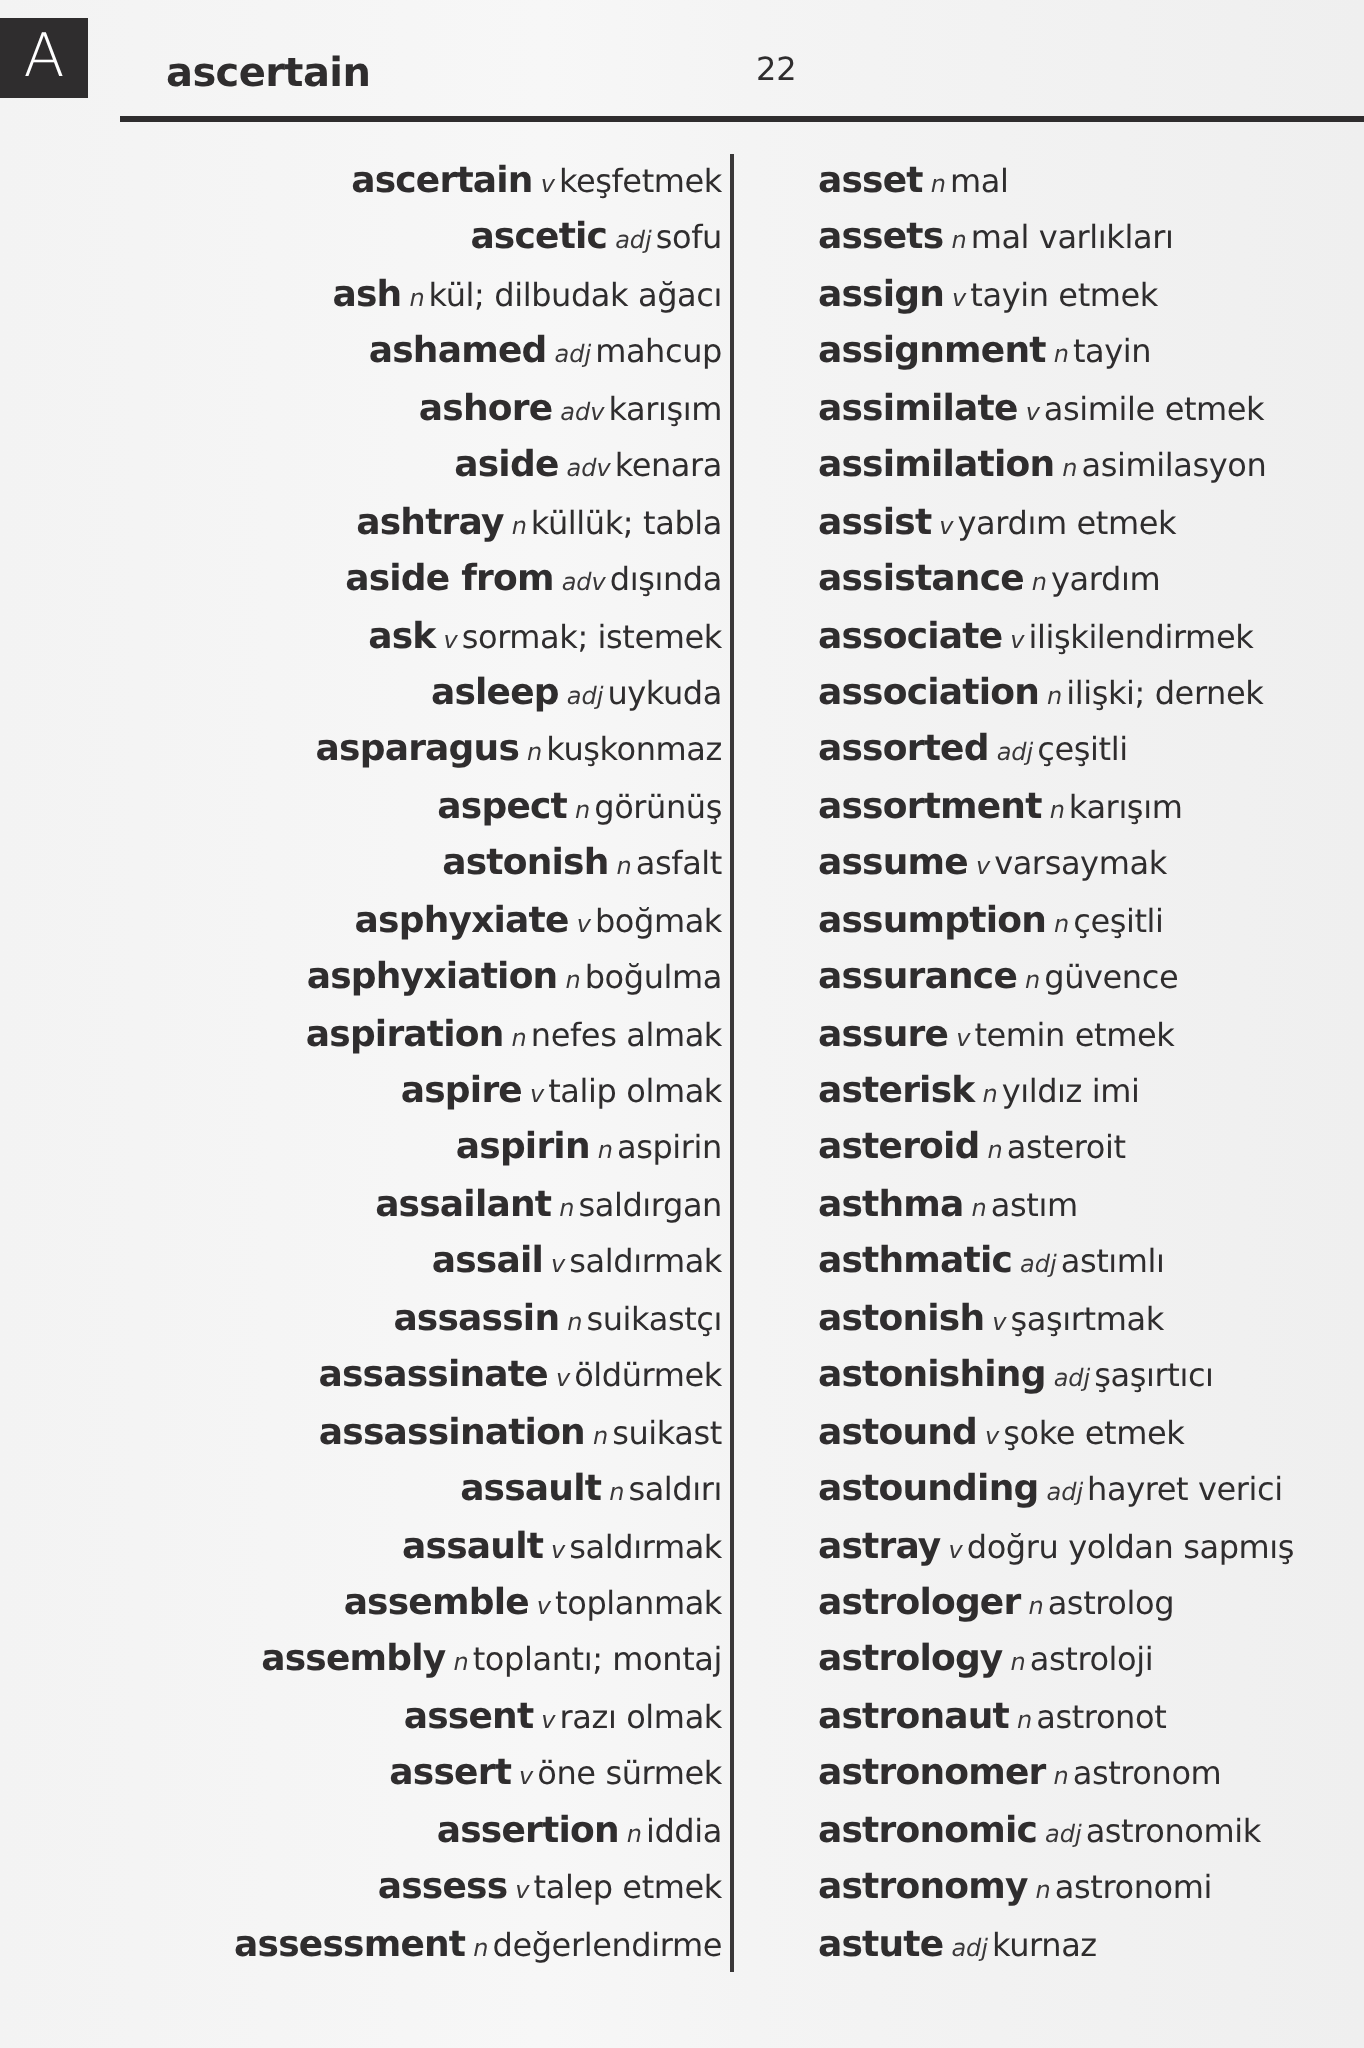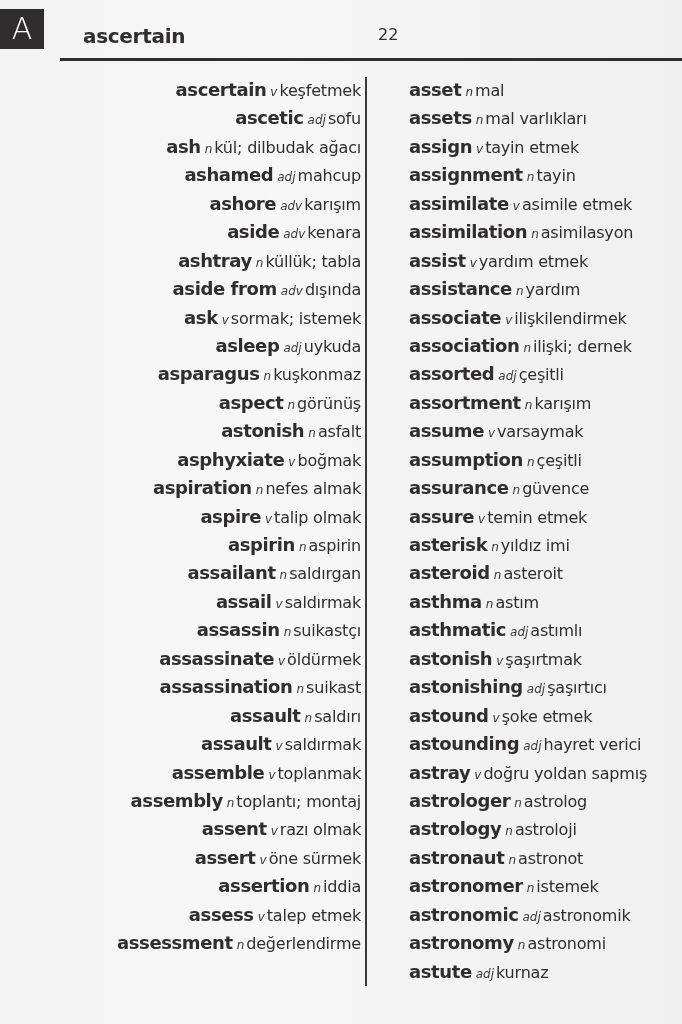--- a/index.html
+++ b/index.html
@@ -77,20 +77,21 @@
       <li class="entry"><span class="hw">ashore</span><span class="pos">adv</span><span class="tr">karışım</span></li>
       <li class="entry"><span class="hw">aside</span><span class="pos">adv</span><span class="tr">kenara</span></li>
       <li class="entry"><span class="hw">ashtray</span><span class="pos">n</span><span class="tr">küllük; tabla</span></li>
       <li class="entry"><span class="hw">aside from</span><span class="pos">adv</span><span class="tr">dışında</span></li>
       <li class="entry"><span class="hw">ask</span><span class="pos">v</span><span class="tr">sormak; istemek</span></li>
       <li class="entry"><span class="hw">asleep</span><span class="pos">adj</span><span class="tr">uykuda</span></li>
       <li class="entry"><span class="hw">asparagus</span><span class="pos">n</span><span class="tr">kuşkonmaz</span></li>
       <li class="entry"><span class="hw">aspect</span><span class="pos">n</span><span class="tr">görünüş</span></li>
       <li class="entry"><span class="hw">astonish</span><span class="pos">n</span><span class="tr">asfalt</span></li>
       <li class="entry"><span class="hw">asphyxiate</span><span class="pos">v</span><span class="tr">boğmak</span></li>
+      <li class="entry"><span class="hw">asphyxiation</span><span class="pos">n</span><span class="tr">boğulma</span></li>
       <li class="entry"><span class="hw">aspiration</span><span class="pos">n</span><span class="tr">nefes almak</span></li>
       <li class="entry"><span class="hw">aspire</span><span class="pos">v</span><span class="tr">talip olmak</span></li>
       <li class="entry"><span class="hw">aspirin</span><span class="pos">n</span><span class="tr">aspirin</span></li>
       <li class="entry"><span class="hw">assailant</span><span class="pos">n</span><span class="tr">saldırgan</span></li>
       <li class="entry"><span class="hw">assail</span><span class="pos">v</span><span class="tr">saldırmak</span></li>
       <li class="entry"><span class="hw">assassin</span><span class="pos">n</span><span class="tr">suikastçı</span></li>
       <li class="entry"><span class="hw">assassinate</span><span class="pos">v</span><span class="tr">öldürmek</span></li>
       <li class="entry"><span class="hw">assassination</span><span class="pos">n</span><span class="tr">suikast</span></li>
       <li class="entry"><span class="hw">assault</span><span class="pos">n</span><span class="tr">saldırı</span></li>
       <li class="entry"><span class="hw">assault</span><span class="pos">v</span><span class="tr">saldırmak</span></li>
@@ -125,18 +126,18 @@
       <li class="entry"><span class="hw">asthma</span><span class="pos">n</span><span class="tr">astım</span></li>
       <li class="entry"><span class="hw">asthmatic</span><span class="pos">adj</span><span class="tr">astımlı</span></li>
       <li class="entry"><span class="hw">astonish</span><span class="pos">v</span><span class="tr">şaşırtmak</span></li>
       <li class="entry"><span class="hw">astonishing</span><span class="pos">adj</span><span class="tr">şaşırtıcı</span></li>
       <li class="entry"><span class="hw">astound</span><span class="pos">v</span><span class="tr">şoke etmek</span></li>
       <li class="entry"><span class="hw">astounding</span><span class="pos">adj</span><span class="tr">hayret verici</span></li>
       <li class="entry"><span class="hw">astray</span><span class="pos">v</span><span class="tr">doğru yoldan sapmış</span></li>
       <li class="entry"><span class="hw">astrologer</span><span class="pos">n</span><span class="tr">astrolog</span></li>
       <li class="entry"><span class="hw">astrology</span><span class="pos">n</span><span class="tr">astroloji</span></li>
       <li class="entry"><span class="hw">astronaut</span><span class="pos">n</span><span class="tr">astronot</span></li>
-      <li class="entry"><span class="hw">astronomer</span><span class="pos">n</span><span class="tr">istemek</span></li>
+      <li class="entry"><span class="hw">astronomer</span><span class="pos">n</span><span class="tr">astronom</span></li>
       <li class="entry"><span class="hw">astronomic</span><span class="pos">adj</span><span class="tr">astronomik</span></li>
       <li class="entry"><span class="hw">astronomy</span><span class="pos">n</span><span class="tr">astronomi</span></li>
       <li class="entry"><span class="hw">astute</span><span class="pos">adj</span><span class="tr">kurnaz</span></li>
     </ul>
 </div>
 
 </body></html>

